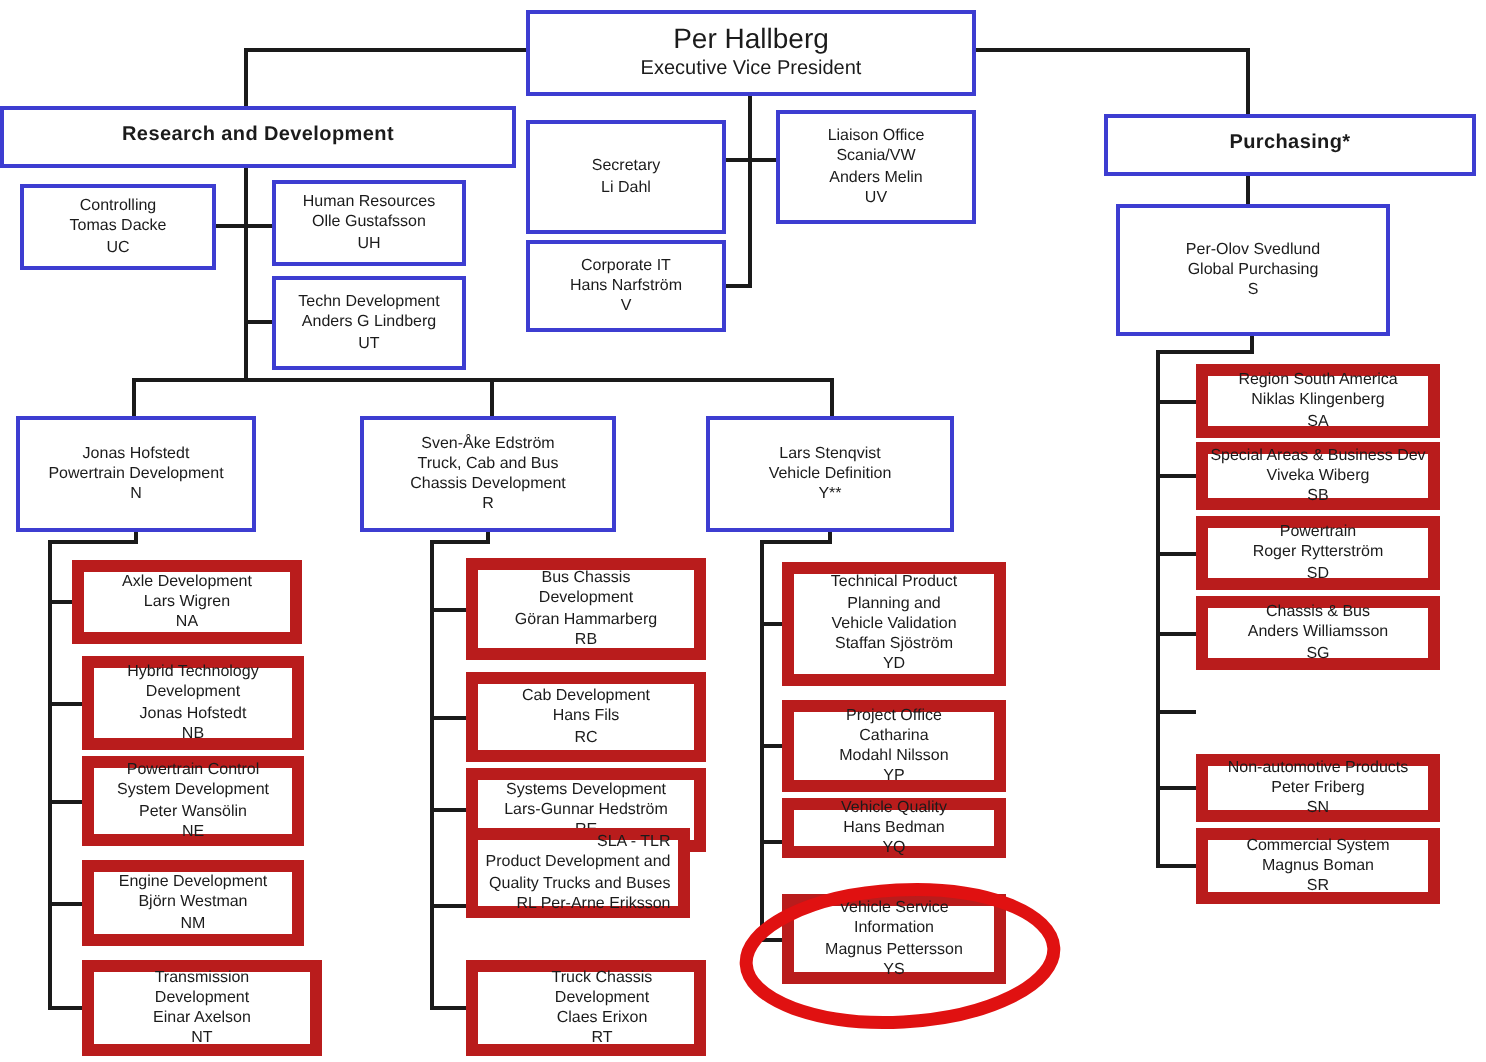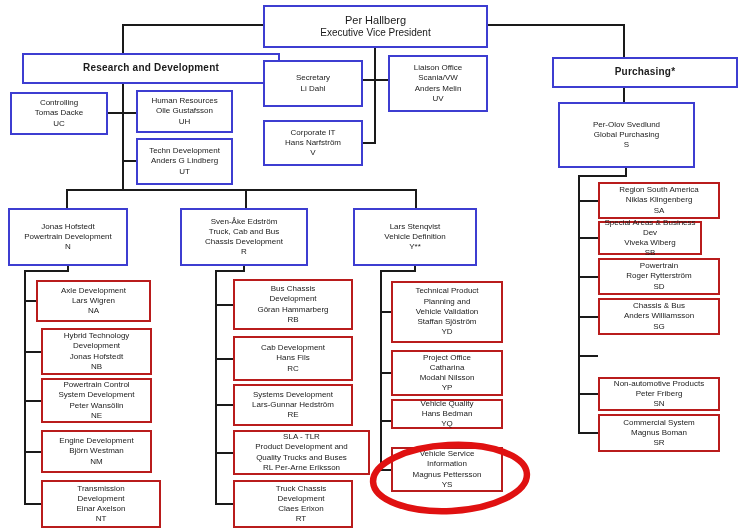--- a/index.html
+++ b/index.html
@@ -1,60 +1,60 @@
 <!DOCTYPE html>
 <html><head>
 <meta charset="utf-8">
 <style>
   html,body{margin:0;padding:0;background:#fff;font-family:"Liberation Sans",sans-serif;}
   #canvas{position:relative;width:743px;height:531px;background:#fff;overflow:hidden;}
   .box{position:absolute;box-sizing:border-box;display:flex;flex-direction:column;align-items:center;justify-content:center;
        text-align:center;font-size:8px;line-height:1.28;color:#1b1b1b;background:#fff;white-space:pre-line;z-index:2;}
   .blue{border:2px solid #3d3dd1;}
-  .black{border:2px solid #b91c1c;}
+  .black{border:6px solid #b91c1c;}
   .hdr{font-weight:bold;font-size:10px;letter-spacing:.2px;}
-  .root-name{font-size:11px;}
+  .root-name{font-size:14px;}
   .root-role{font-size:10px;font-weight:normal;}
   .ln{position:absolute;background:#1a1a1a;z-index:1;}
   #hl{position:absolute;left:368px;top:441px;z-index:5;}
 
   
   #bx-root{left:263px;top:5px;width:225px;height:43px;}
-  #bx-rnd{left:22px;top:53px;width:258px;height:31px;}
+  #bx-rnd{left:0;top:53px;width:258px;height:31px;}
   #bx-pur{left:552px;top:57px;width:186px;height:31px;}
-  #bx-sec{left:263px;top:60px;width:100px;height:47px;}
+  #bx-sec{left:263px;top:60px;width:100px;height:57px;}
   #bx-lia{left:388px;top:55px;width:100px;height:57px;}
   #bx-cit{left:263px;top:120px;width:100px;height:46px;}
   #bx-ctl{left:10px;top:92px;width:98px;height:43px;}
   #bx-hr{left:136px;top:90px;width:97px;height:43px;}
   #bx-ut{left:136px;top:138px;width:97px;height:47px;}
   #bx-s{left:558px;top:102px;width:137px;height:66px;}
   #bx-n{left:8px;top:208px;width:120px;height:58px;}
   #bx-r{left:180px;top:208px;width:128px;height:58px;}
   #bx-y{left:353px;top:208px;width:124px;height:58px;}
   
   #bx-na{left:36px;top:280px;width:115px;height:42px;}
   #bx-nb{left:41px;top:328px;width:111px;height:47px;}
   #bx-ne{left:41px;top:378px;width:111px;height:45px;}
   #bx-nm{left:41px;top:430px;width:111px;height:43px;}
   #bx-nt{left:41px;top:480px;width:120px;height:48px;}
   
   #bx-rb{left:233px;top:279px;width:120px;height:51px;}
   #bx-rc{left:233px;top:336px;width:120px;height:45px;}
   #bx-re{left:233px;top:384px;width:120px;height:42px;}
-  #bx-rl{left:233px;top:430px;width:137px;height:45px;}
+  #bx-rl{left:233px;top:414px;width:112px;height:45px;text-align:right;}
   #bx-rt{left:233px;top:480px;width:120px;height:48px;padding-left:16px;}
   
   #bx-yd{left:391px;top:281px;width:112px;height:62px;}
   #bx-yp{left:391px;top:350px;width:112px;height:46px;}
   #bx-yq{left:391px;top:399px;width:112px;height:30px;}
   #bx-ys{left:391px;top:447px;width:112px;height:45px;}
   
   #bx-sa{left:598px;top:182px;width:122px;height:37px;}
-  #bx-sb{left:598px;top:221px;width:104px;height:34px;}
+  #bx-sb{left:598px;top:221px;width:122px;height:34px;}
   #bx-sd{left:598px;top:258px;width:122px;height:37px;}
   #bx-sg{left:598px;top:298px;width:122px;height:37px;}
   #bx-sm{left:598px;top:339px;width:122px;height:34px;}
   #bx-sn{left:598px;top:377px;width:122px;height:34px;}
   #bx-sr{left:598px;top:414px;width:122px;height:38px;}
 </style>
 </head>
 <body>
 
 <div id="canvas">

